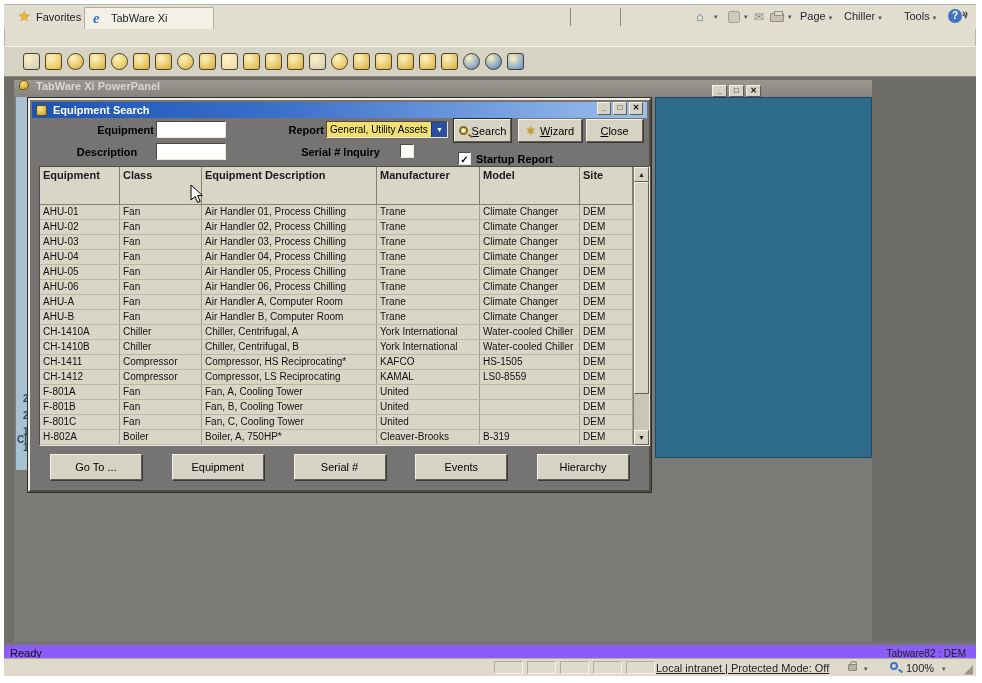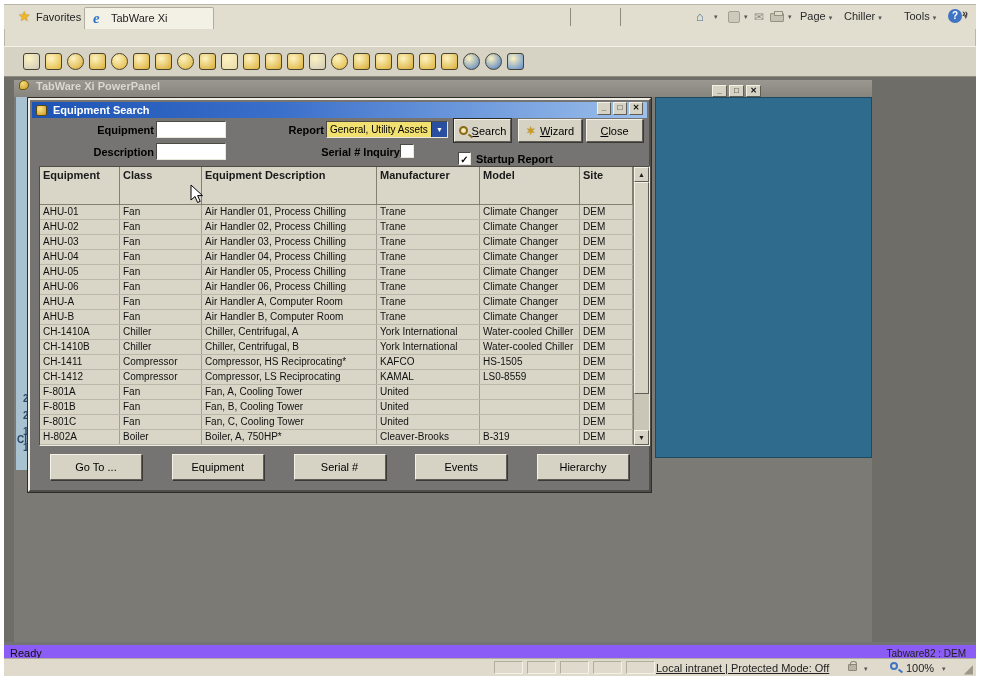--- a/index.html
+++ b/index.html
@@ -240,30 +240,30 @@
       <span class="dlg-title">Equipment Search</span>
     </div>
     <div class="dlg-controls">
       <span class="wc-btn" style="height:13px;width:14px;">_</span>
       <span class="wc-btn" style="height:13px;width:14px;">□</span>
       <span class="wc-btn" style="height:13px;width:14px;">✕</span>
     </div>
 
     <span class="dlg-label" style="left:40px;top:24px;width:84px;">Equipment</span>
     <input class="txt-input" style="left: 126px; top: 21px; width: 70px;" value="">
-    <span class="dlg-label" style="left:30px;top:46px;width:94px;">Description</span>
+    <span class="dlg-label" style="left:30px;top:46px;width:94px;text-align:center;">Description</span>
     <input class="txt-input" style="left: 126px; top: 43px; width: 70px;" value="">
 
     <span class="dlg-label" style="left:250px;top:24px;width:44px;">Report</span>
     <div class="combo">
       <span class="combo-text">General, Utility Assets</span>
       <span class="combo-btn">▼</span>
     </div>
 
-    <span class="dlg-label" style="left:252px;top:46px;width:118px;">Serial # Inquiry</span>
+    <span class="dlg-label" style="left:232px;top:46px;width:118px;">Serial # Inquiry</span>
     <span class="checkbox" style="left:370px;top:44px;width:14px;height:14px;"></span>
 
     <button class="win-btn dlg-btn" style="left:424px;top:19px;width:57px;box-shadow:1px 1px 0 #3a3935,0 0 0 1px #2b2a27;">
       <span class="mag-icon"></span>
       <span><span class="u">S</span><span>earch</span></span>
     </button>
     <button class="win-btn dlg-btn" style="left:488px;top:19px;width:64px;">
       <span class="wand-icon">✶</span>
       <span><span class="u">W</span><span>izard</span></span>
     </button>

